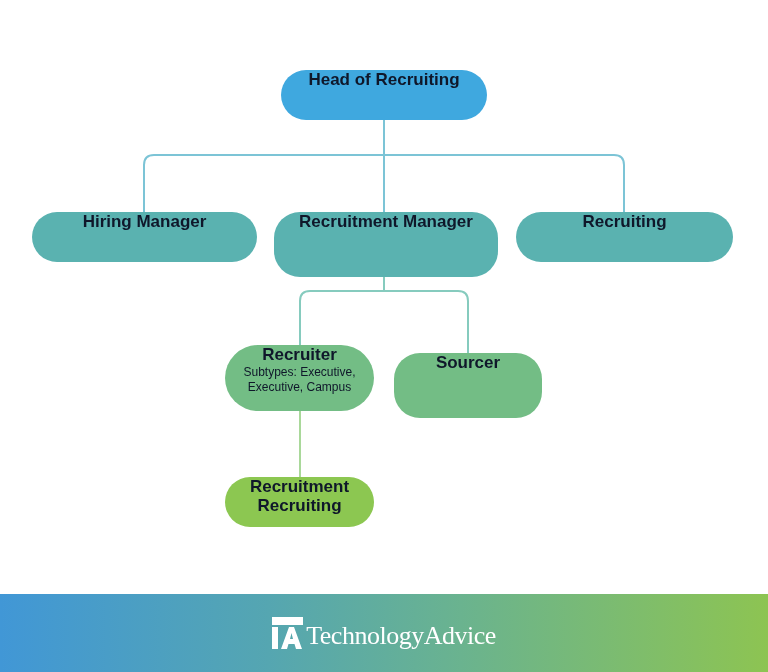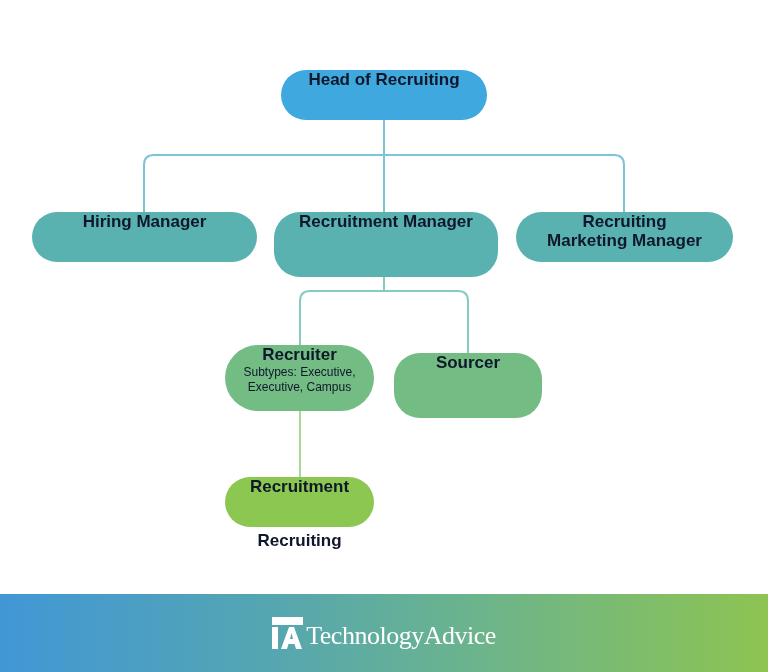--- a/index.html
+++ b/index.html
@@ -31,34 +31,33 @@
 <div class="node" style="left:32px;top:212px;width:225px;height:50px;background:#5ab2b0;">
   <span class="title">Hiring Manager</span>
 </div>
 
 <div class="node" style="left:274px;top:212px;width:224px;height:65px;background:#5ab2b0;">
   <span class="title">Recruitment Manager</span>
 </div>
 
 <div class="node" style="left:516px;top:212px;width:217px;height:50px;background:#5ab2b0;">
   <span class="title">Recruiting</span>
-  <span class="title">Marketing Manager</span>
 </div>
 
 <div class="node" style="left:225px;top:345px;width:149px;height:66px;background:#73bd85;border-radius:33px;">
   <span class="title" style="margin-bottom:1px;">Recruiter</span>
   <span class="sub">Subtypes: Executive,</span>
   <span class="sub">Executive, Campus</span>
 </div>
 
 <div class="node" style="left:394px;top:353px;width:148px;height:65px;background:#73bd85;">
   <span class="title">Sourcer</span>
 </div>
 
-<div class="node" style="left:225px;top:477px;width:149px;height:50px;background:#8cc751;gap:35px;">
+<div class="node" style="left:225px;top:477px;width:149px;height:50px;background:#8cc751;">
   <span class="title">Recruitment</span>
   <span class="title">Recruiting</span>
 </div>
 
 <div class="footer">
   <div class="logo">
     <svg class="logo-mark" width="31" height="32" viewBox="0 0 31 32">
       <rect x="0" y="0" width="31" height="8" fill="#ffffff"></rect>
       <rect x="0" y="10" width="6" height="22" fill="#ffffff"></rect>
       <path d="M9 32 L17 10 L22 10 L30 32 L24 32 L22.5 27 L16.5 27 L15 32 Z M18 22 L21 22 L19.5 16 Z" fill="#ffffff"></path>

